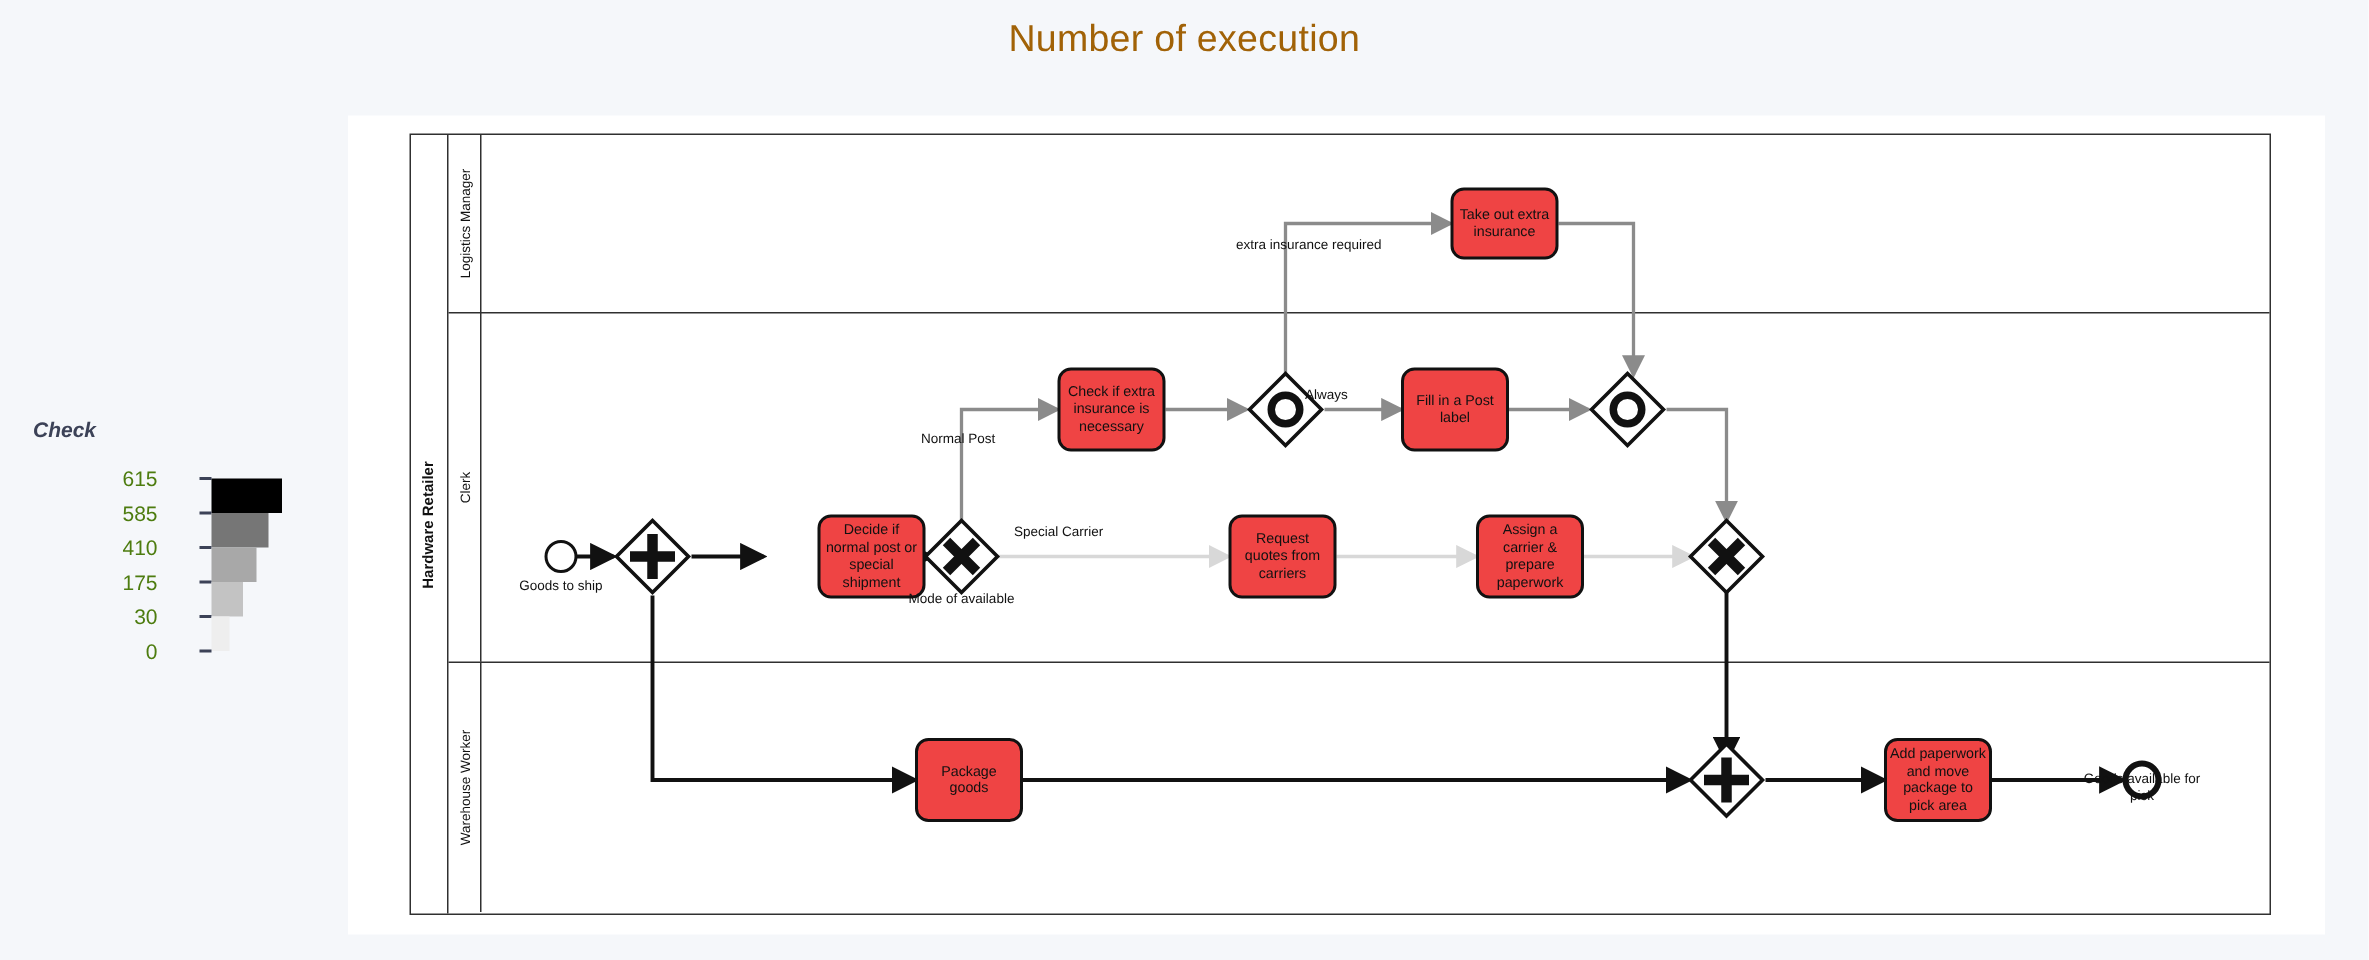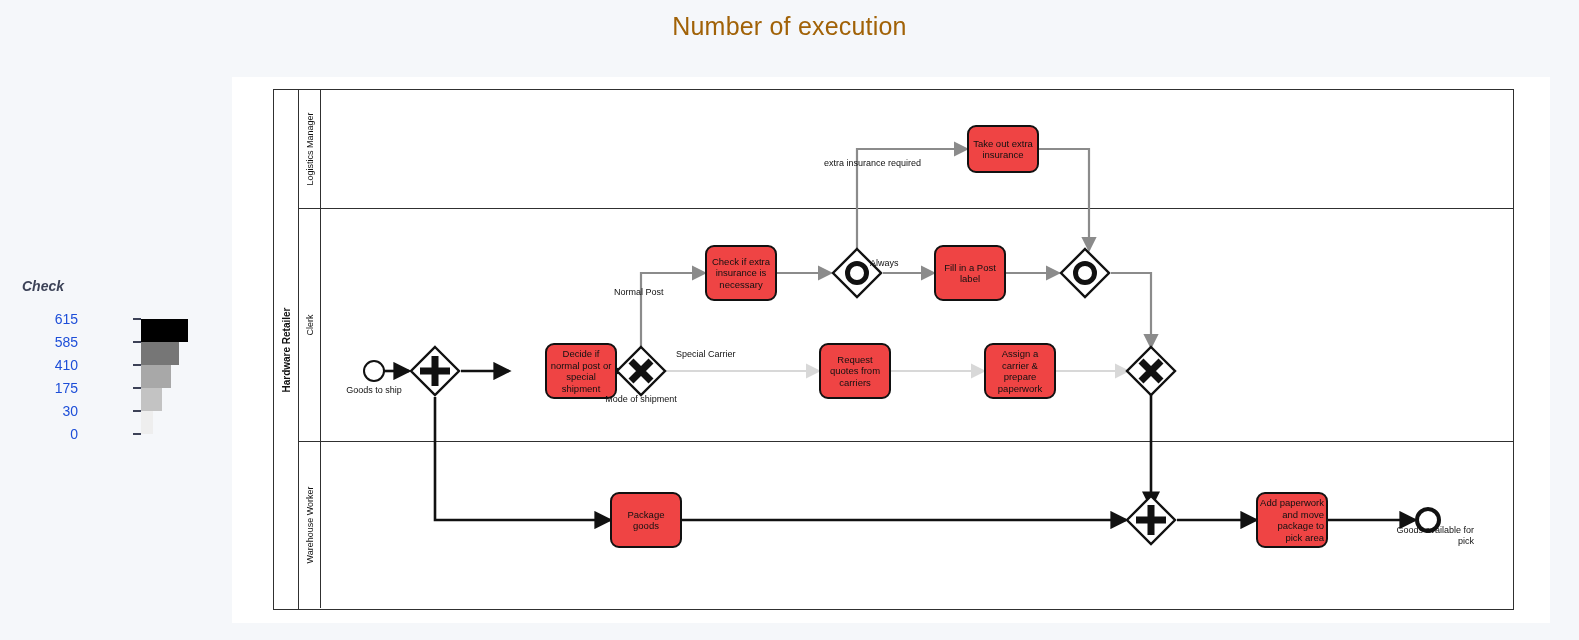--- a/index.html
+++ b/index.html
@@ -22,22 +22,22 @@
   #legend{
     position:absolute;left:22px;top:278px;width:180px;height:160px;
   }
   #legend-title{
     font-size:14px;font-style:italic;font-weight:bold;color:#3c4257;
     position:absolute;left:0;top:0;
   }
   #legend-body{position:absolute;left:0;top:30px;width:180px;height:130px;}
   .legend-row{position:absolute;left:0;height:23px;width:180px;}
   .legend-label{
-    position:absolute;right:124px;top:-8px;width:60px;text-align:right;
-    font-size:14px;color:#1d4ed8;
+    position:absolute;right:97px;top:-8px;width:60px;text-align:right;
+    font-size:14px;color:#4d7c0f;
   }
   .legend-tick{
     position:absolute;left:111px;top:-1px;width:8px;height:2px;background:#3c4257;
   }
   .legend-swatch{position:absolute;left:119px;top:0px;height:23px;}
   
   #canvas{
     position:absolute;left:232px;top:77px;width:1318px;height:546px;
     background:#ffffff;
   }
@@ -218,21 +218,21 @@
   </div>
 
   <div class="task" style="left:277px;top:266px;width:72px;height:56px;margin-left:36px;">Decide if normal post or special shipment</div>
 
   <div class="gw" style="left:383px;top:268px;width:52px;height:52px;">
     <svg width="52" height="52" viewBox="0 0 52 52">
       <polygon points="26,2 50,26 26,50 2,26" fill="#fff" stroke="#111" stroke-width="2.4"></polygon>
       <path d="M16,16 L36,36 M36,16 L16,36" stroke="#111" stroke-width="7" stroke-linecap="butt"></path>
     </svg>
   </div>
-  <div class="nodelabel" style="left:343px;top:317px;width:132px;">Mode of shipment</div>
+  <div class="nodelabel" style="left:343px;top:317px;width:132px;">Mode of available</div>
 
   <div class="task" style="left:473px;top:168px;width:72px;height:56px;">Check if extra insurance is necessary</div>
 
   <div class="gw" style="left:599px;top:170px;width:52px;height:52px;">
     <svg width="52" height="52" viewBox="0 0 52 52">
       <polygon points="26,2 50,26 26,50 2,26" fill="#fff" stroke="#111" stroke-width="2.4"></polygon>
       <circle cx="26" cy="26" r="9.5" fill="none" stroke="#111" stroke-width="5"></circle>
     </svg>
   </div>
 
@@ -260,24 +260,24 @@
 
   <div class="task" style="left:378px;top:415px;width:72px;height:56px;">Package goods</div>
 
   <div class="gw" style="left:893px;top:417px;width:52px;height:52px;">
     <svg width="52" height="52" viewBox="0 0 52 52">
       <polygon points="26,2 50,26 26,50 2,26" fill="#fff" stroke="#111" stroke-width="2.4"></polygon>
       <path d="M26,11 L26,41 M11,26 L41,26" stroke="#111" stroke-width="7" stroke-linecap="butt"></path>
     </svg>
   </div>
 
-  <div class="task" style="left:1024px;top:415px;width:72px;height:56px;text-align:right;">Add paperwork and move package to pick area</div>
+  <div class="task" style="left:1024px;top:415px;width:72px;height:56px;">Add paperwork and move package to pick area</div>
 
   <div class="evt" style="left:1183px;top:430px;width:26px;height:26px;border:4px solid #111;"></div>
-  <div class="nodelabel" style="left:1150px;top:448px;width:92px;white-space:normal;text-align:right;">Goods available for pick</div>
+  <div class="nodelabel" style="left:1150px;top:437px;width:92px;white-space:normal;">Goods available for pick</div>
 
   <div class="edgelabel" style="left:382px;top:210px;width:74px;">Normal Post</div>
 
   <div class="edgelabel" style="left:444px;top:272px;width:100px;">Special Carrier</div>
 
   <div class="edgelabel" style="left:592px;top:81px;width:130px;white-space:normal;">extra insurance required</div>
 
   <div class="edgelabel" style="left:638px;top:181px;width:60px;">Always</div>
 
 </div>

